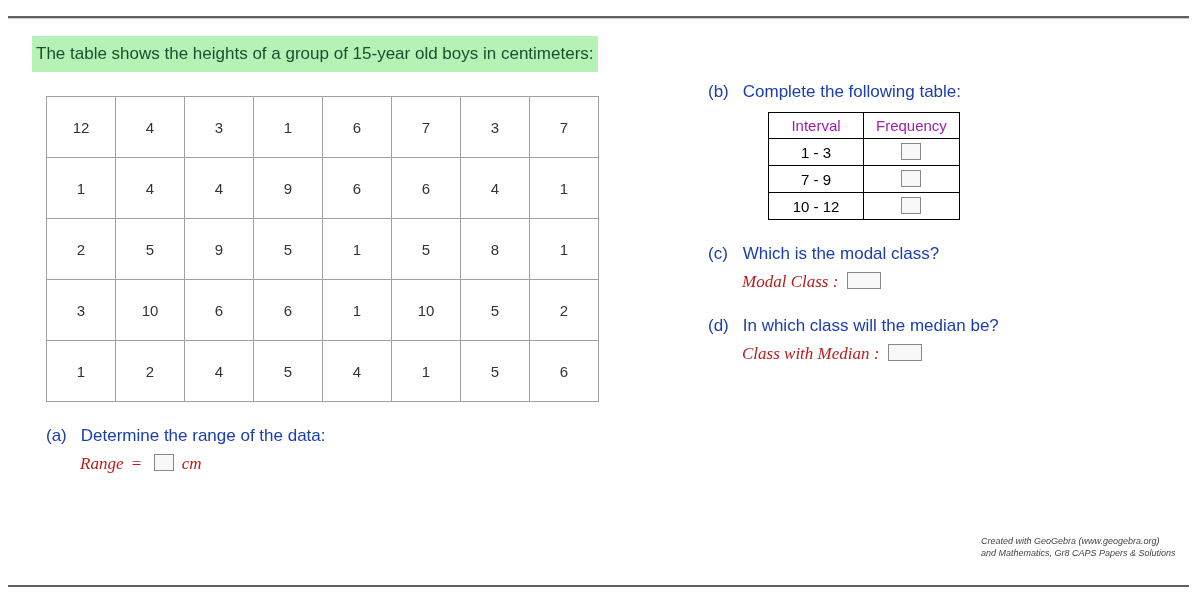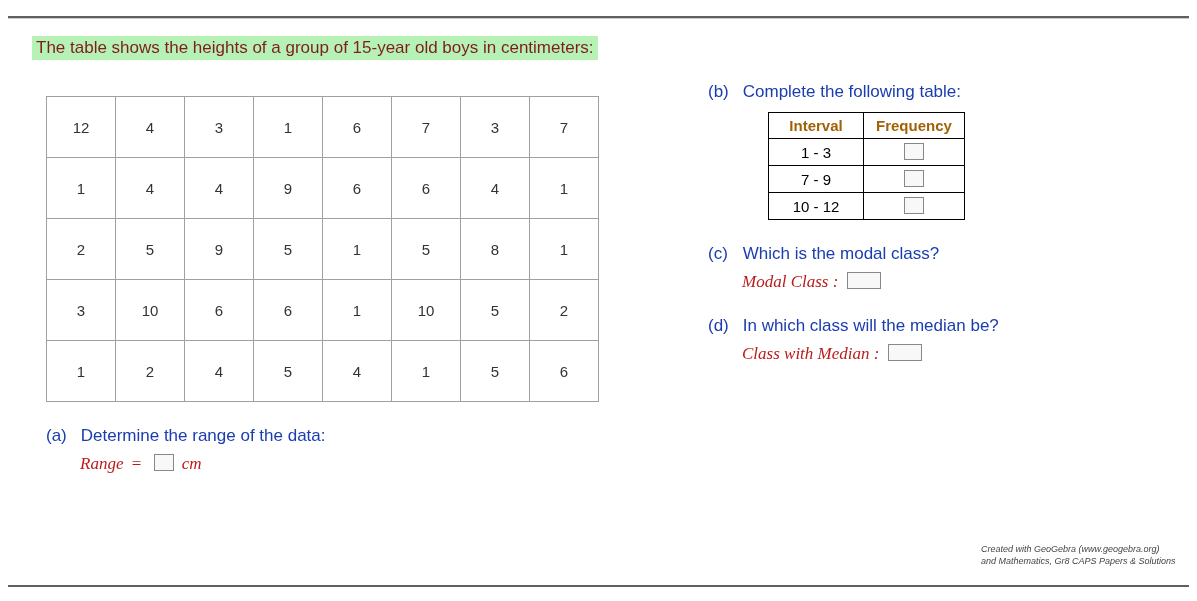--- a/index.html
+++ b/index.html
@@ -31,23 +31,23 @@
   .content {
     position: absolute;
     top: 36px;
     left: 28px;
     right: 8px;
     bottom: 26px;
   }
   .intro {
     display: inline-block;
     background: #b6f2b6;
-    color: #7f1d1d;
+    color: #14532d;
     font-size: 17px;
-    padding: 2px 4px;
+    padding: 8px 4px;
     margin-left: 4px;
   }
   .left-col {
     position: absolute;
     top: 60px;
     left: 18px;
     width: 600px;
   }
   .right-col {
     position: absolute;
@@ -108,33 +108,33 @@
   table.freq {
     border-collapse: collapse;
   }
   table.freq th, table.freq td {
     border: 1.5px solid #000;
     font-size: 15px;
     text-align: center;
     padding: 4px 12px;
   }
   table.freq th {
-    color: #a16207;
+    color: #a21caf;
     background: #fff;
-    font-weight: bold;
+    font-weight: normal;
   }
   table.freq td.interval-cell { min-width: 70px; }
   table.freq td.freq-cell { min-width: 70px; }
 
   .section-c, .section-d { margin-top: 24px; }
 
   .footbox {
     position: absolute;
     right: 6px;
-    bottom: 34px;
+    bottom: 42px;
     width: 210px;
     font-size: 9px;
     line-height: 12px;
     color: #444;
     font-style: italic;
     text-align: left;
   }
 </style>
 </head>
 <body>

